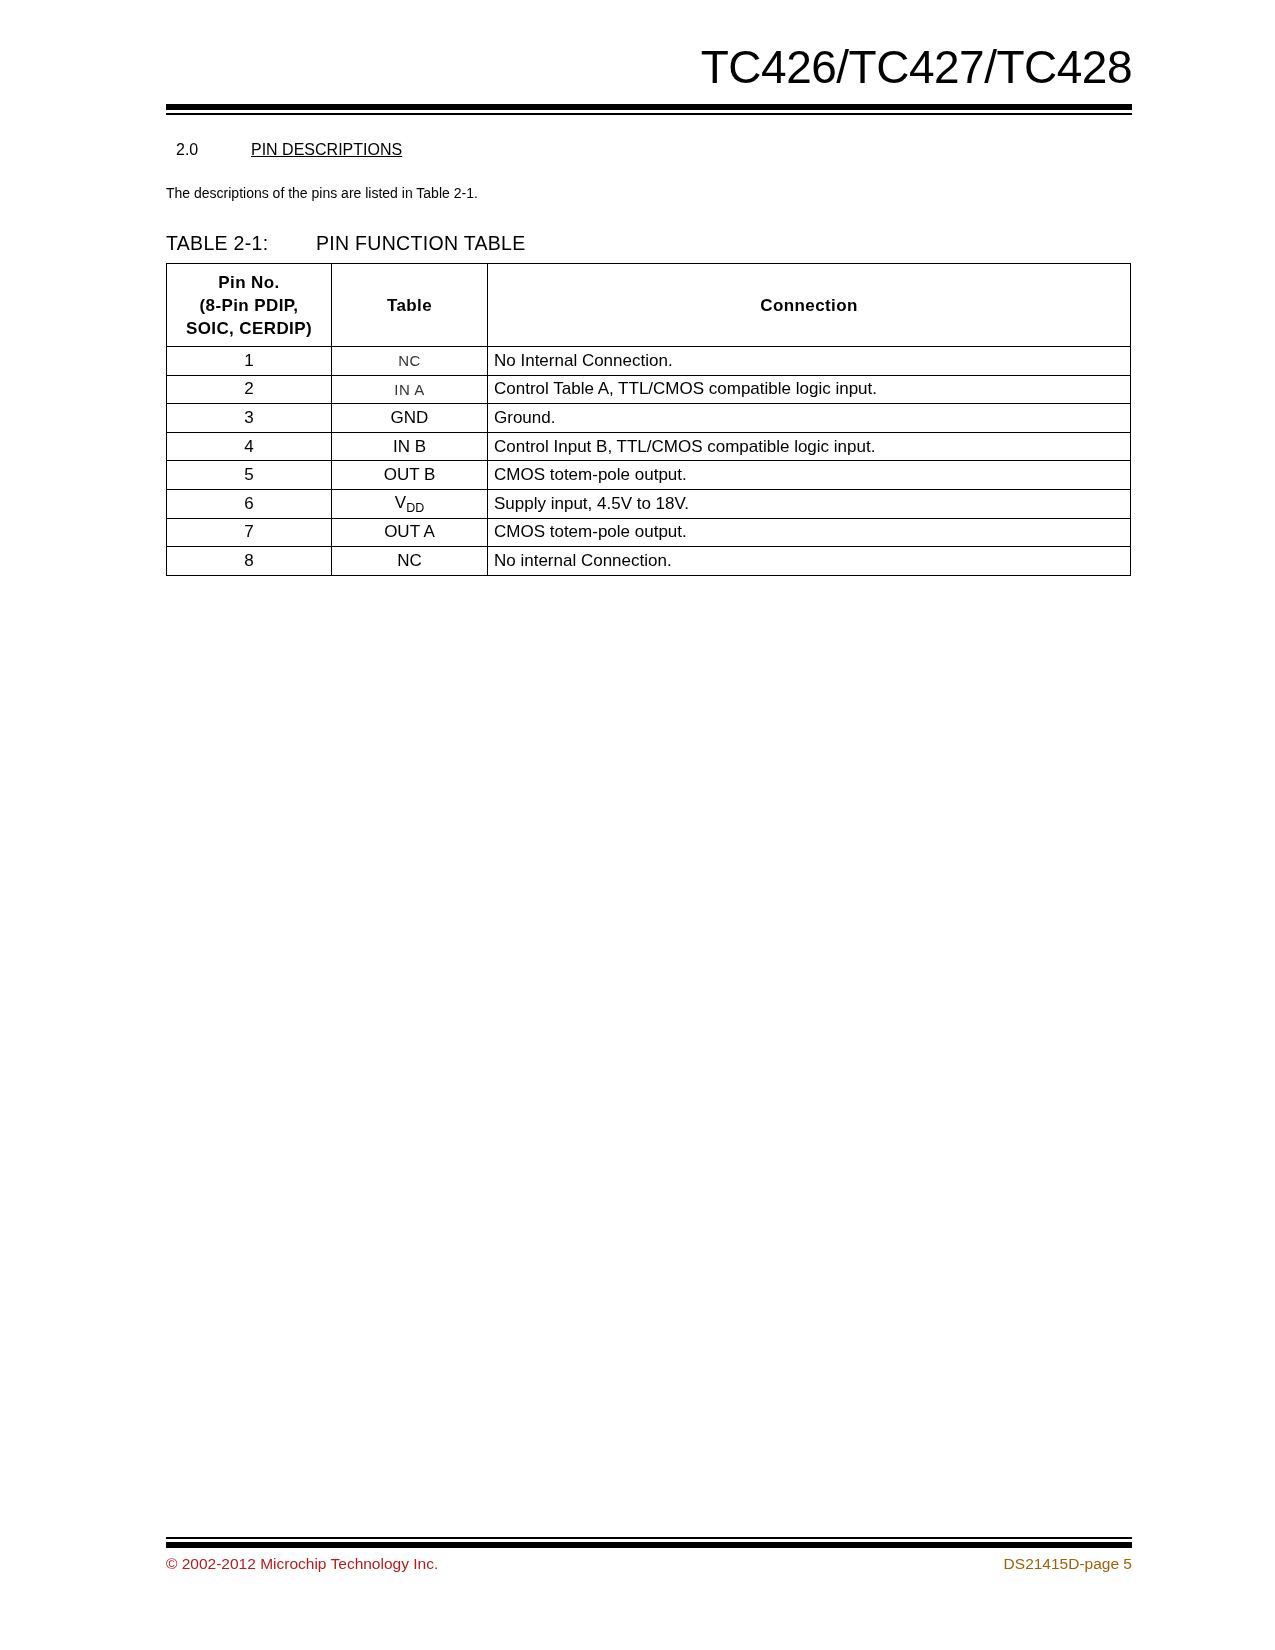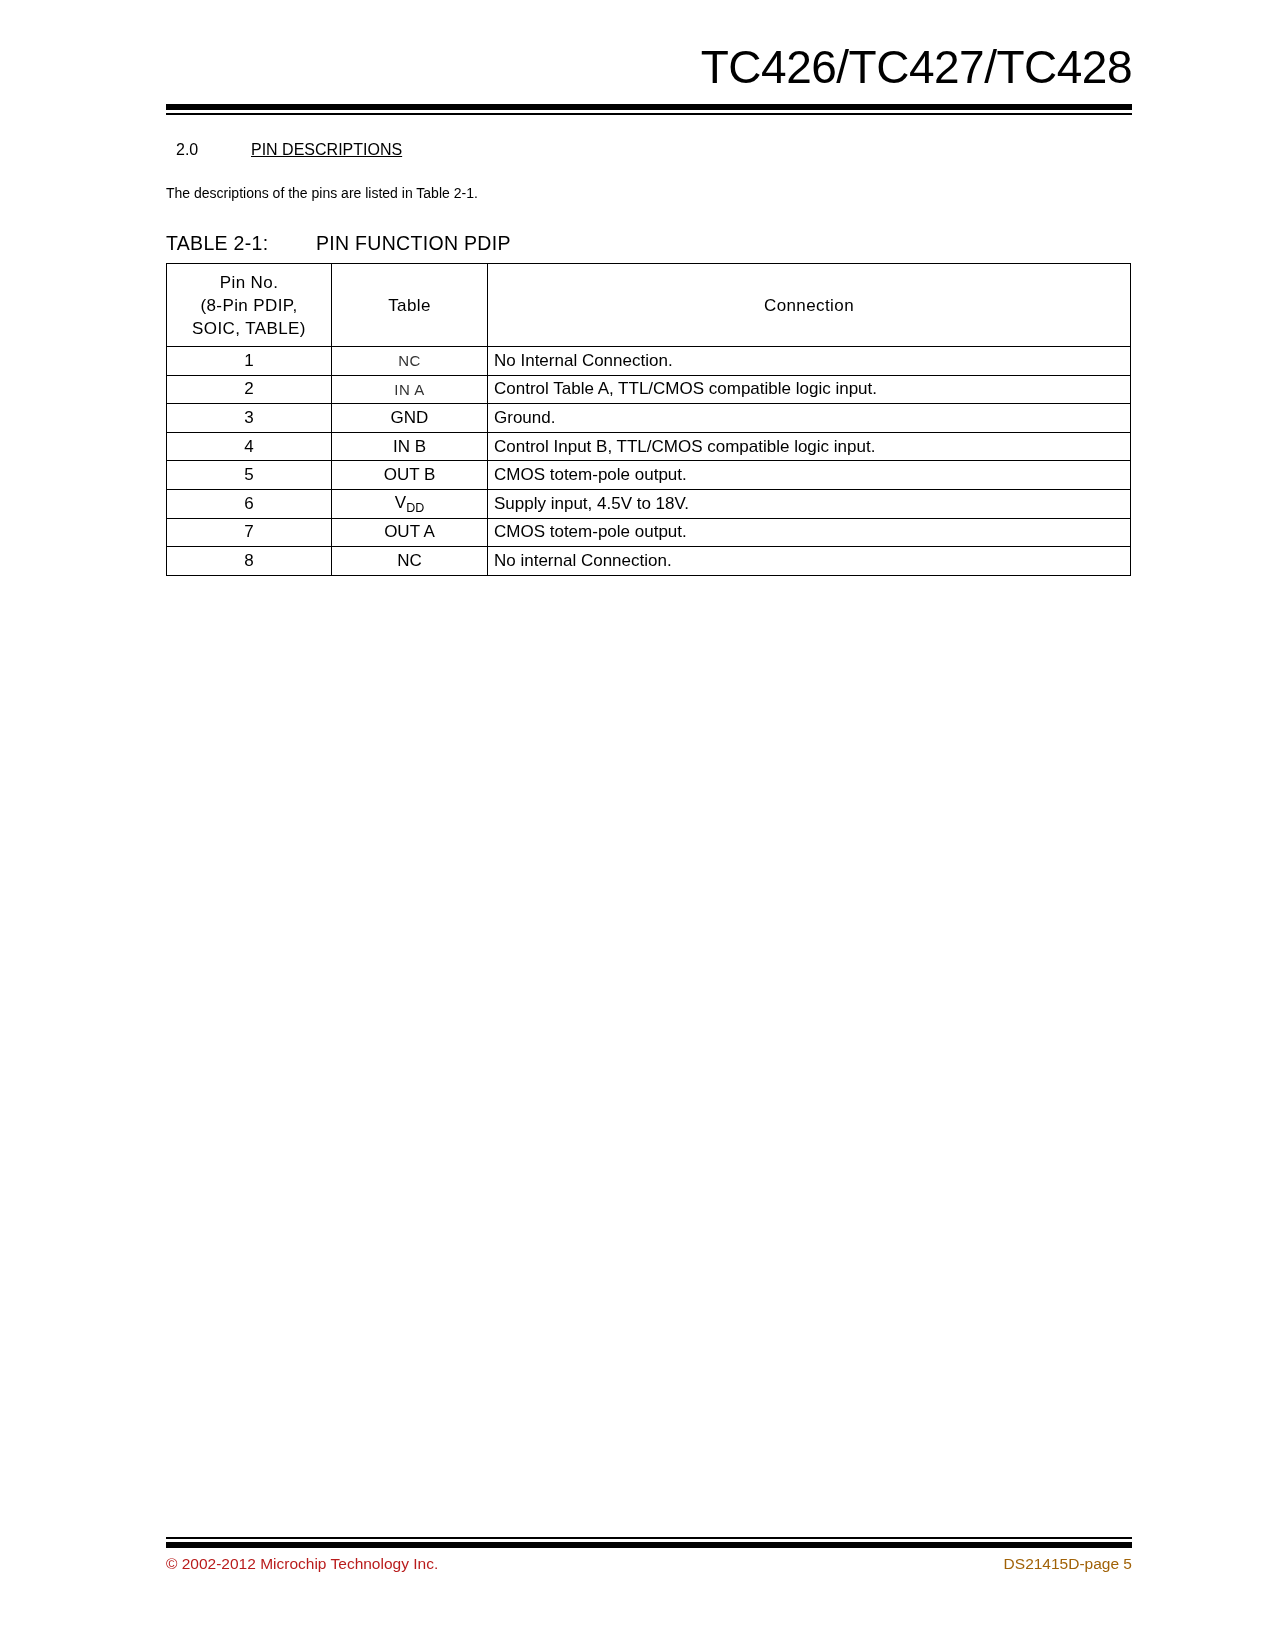--- a/index.html
+++ b/index.html
@@ -7,21 +7,21 @@
          font-family: "Liberation Sans", "DejaVu Sans", sans-serif; color: #000; }
   .doc-title { position: absolute; right: 143px; top: 40px; font-size: 46px; letter-spacing: -0.5px; }
   .rule-thick { position: absolute; left: 166px; width: 966px; background: #000; }
   .section-heading { position: absolute; left: 176px; top: 141px; font-size: 16px; text-decoration: underline; }
   .section-heading .num { display: inline-block; width: 75px; }
   .intro { position: absolute; left: 166px; top: 185px; font-size: 14px; }
   .table-caption { position: absolute; left: 166px; top: 232px; font-size: 19.5px; letter-spacing: 0.3px; }
   .table-caption .num { display: inline-block; width: 150px; }
   table.pins { position: absolute; left: 166px; top: 263px; width: 965px; border-collapse: collapse; font-size: 17px; }
   table.pins th, table.pins td { border: 1.3px solid #000; padding: 0; }
-  table.pins th { font-weight: normal; height: 82px; text-align: center; line-height: 23px; letter-spacing: 0.4px; }
+  table.pins th { font-weight: bold; height: 82px; text-align: center; line-height: 23px; letter-spacing: 0.4px; }
   table.pins td { height: 27.6px; }
   table.pins td.c { text-align: center; }
   table.pins td.d { padding-left: 6px; }
   .sym-light { font-size: 15px; color: #333; letter-spacing: 0.5px; }
   sub { font-size: 12.5px; vertical-align: -4px; }
   .footer-left { position: absolute; left: 166px; top: 1555px; font-size: 15.5px; color: #b91c1c; }
   .footer-right { position: absolute; right: 143px; top: 1555px; font-size: 15.5px; color: #a16207; }
 </style>
 </head>
 <body>
@@ -30,35 +30,35 @@
 <div class="rule-thick" style="top:104px;height:6px;"></div>
 <div class="rule-thick" style="top:113px;height:2px;"></div>
 
 <div class="section-heading">
   <span class="num">2.0</span><span>PIN DESCRIPTIONS</span>
 </div>
 
 <div class="intro">The descriptions of the pins are listed in Table 2-1.</div>
 
 <div class="table-caption">
-  <span class="num">TABLE 2-1:</span><span>PIN FUNCTION PDIP</span>
+  <span class="num">TABLE 2-1:</span><span>PIN FUNCTION TABLE</span>
 </div>
 
 <table class="pins">
   <colgroup>
     <col style="width:165px">
     <col style="width:156px">
     <col>
   </colgroup>
   <thead>
     <tr>
       <th>
         <div>Pin No.</div>
         <div>(8-Pin PDIP,</div>
-        <div>SOIC, TABLE)</div>
+        <div>SOIC, CERDIP)</div>
       </th>
       <th>Table</th>
       <th>Connection</th>
     </tr>
   </thead>
   <tbody>
     <tr>
       <td class="c">1</td>
       <td class="c sym-light">NC</td>
       <td class="d">No Internal Connection.</td>

